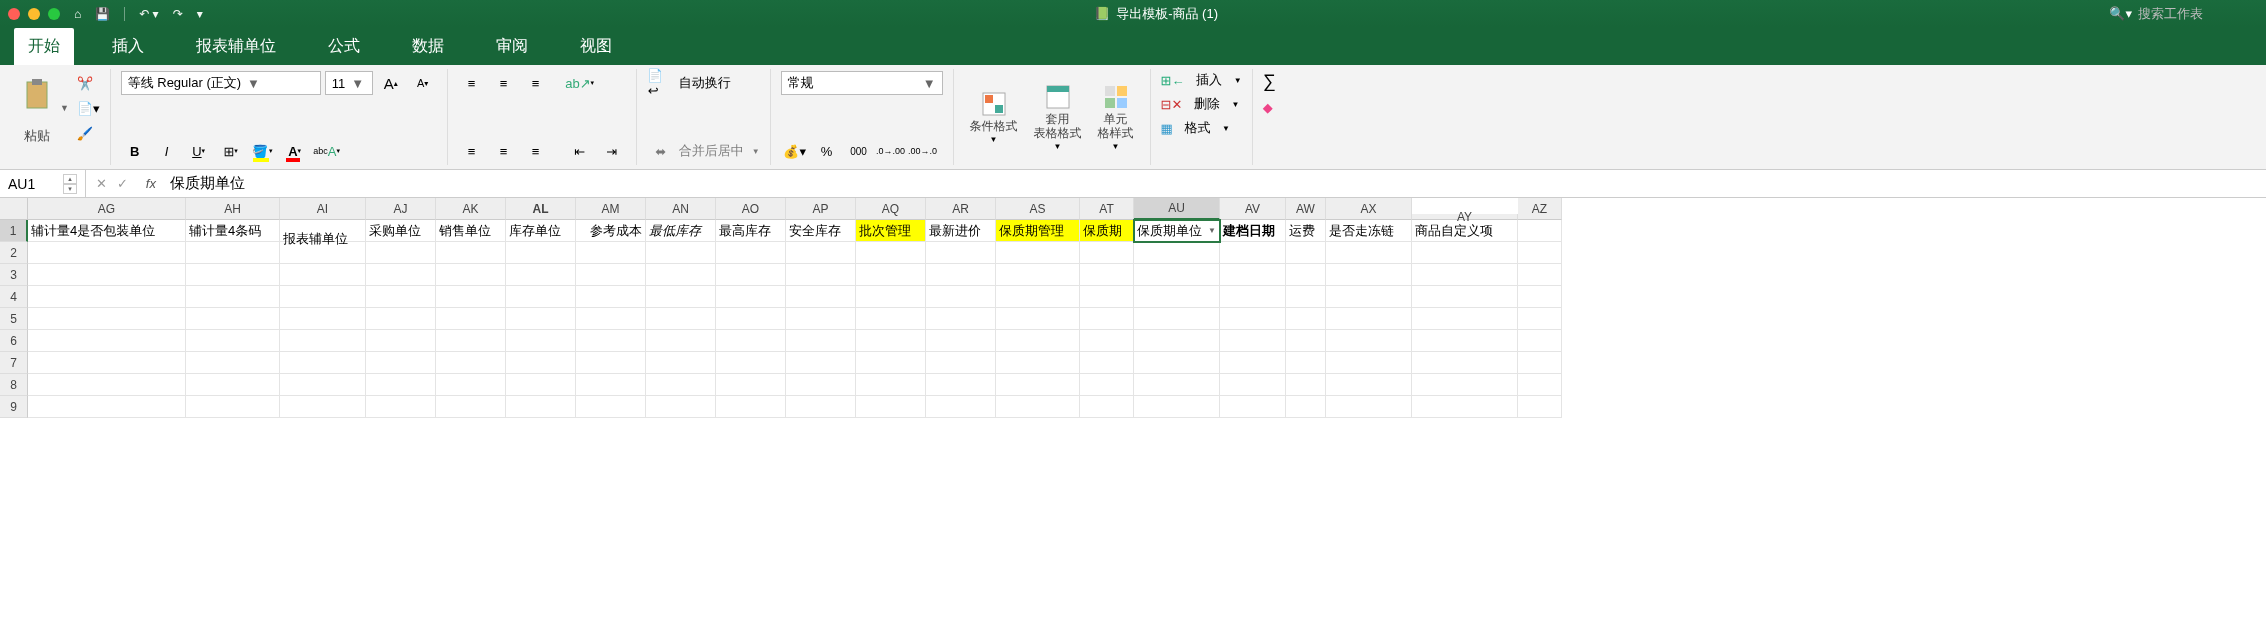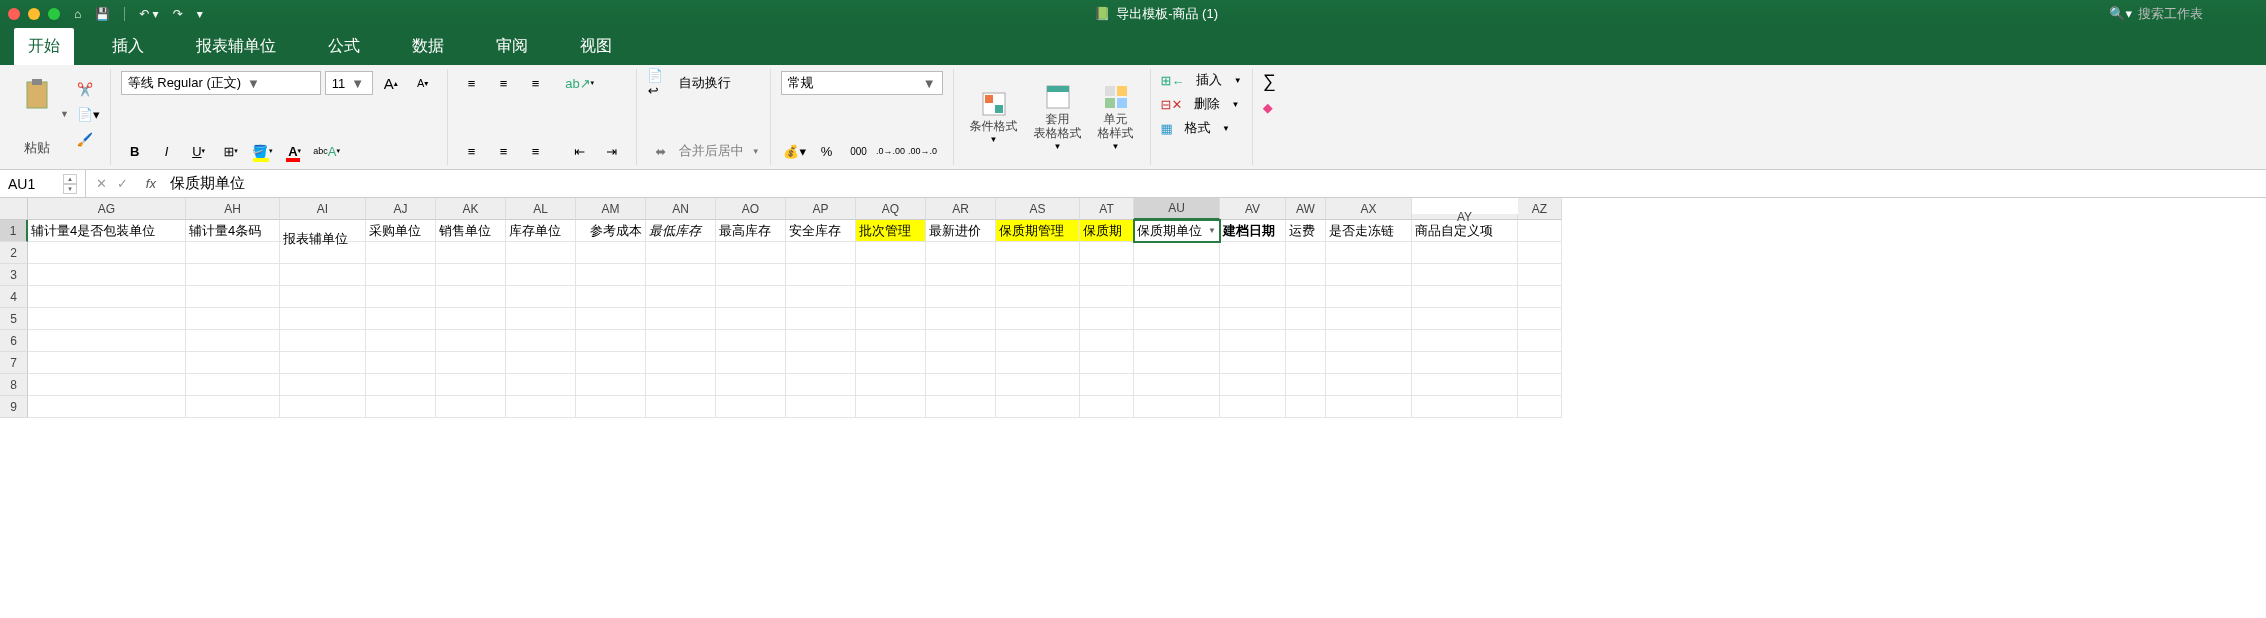--- a/index.html
+++ b/index.html
@@ -17,21 +17,21 @@
 .search-input::placeholder { color: #bbb; }
 
 .tabs { height: 38px; background: #176538; display: flex; align-items: flex-end; padding-left: 14px; gap: 24px; }
 .tab { color: #fff; font-size: 16px; padding: 8px 14px; cursor: pointer; }
 .tab.active { background: #fff; color: #176538; border-radius: 2px 2px 0 0; }
 
 .ribbon { height: 105px; background: #f3f3f3; border-bottom: 1px solid #ccc; display: flex; padding: 4px 8px; }
 .group { display: flex; flex-direction: column; justify-content: space-between; border-right: 1px solid #ddd; padding: 2px 10px; }
 .group:last-child { border-right: none; }
 .row { display: flex; align-items: center; gap: 4px; }
-.col { display: flex; flex-direction: column; gap: 20px; }
+.col { display: flex; flex-direction: column; gap: 8px; }
 .btn-big { width: 38px; height: 48px; display: flex; align-items: center; justify-content: center; }
 .label { text-align: center; font-size: 13px; color: #444; }
 .combo { background: #fff; border: 1px solid #bbb; height: 24px; display: flex; align-items: center; padding: 0 6px; font-size: 13px; }
 .combo .arr { margin-left: 6px; color: #666; }
 .iconbtn { width: 28px; height: 24px; display: flex; align-items: center; justify-content: center; border: 1px solid transparent; }
 
 .formulabar { height: 28px; border-bottom: 1px solid #ccc; display: flex; align-items: center; background: #fff; }
 .namebox { width: 86px; border-right: 1px solid #ccc; padding: 0 8px; display: flex; align-items: center; justify-content: space-between; height: 100%; font-size: 14px; }
 .fb-btns { display: flex; gap: 10px; padding: 0 10px; color: #999; }
 .fx { font-style: italic; color: #555; padding: 0 8px; }
@@ -305,21 +305,21 @@
         <div class="rowhdr">9</div>
       </div>
   </div>
   <div class="grid">
     <div class="colhdrs" id="colhdrs">
         <div class="colhdr" style="width: 158px;">AG</div>
         <div class="colhdr" style="width: 94px;">AH</div>
         <div class="colhdr" style="width: 86px;">AI</div>
         <div class="colhdr" style="width: 70px;">AJ</div>
         <div class="colhdr" style="width: 70px;">AK</div>
-        <div class="colhdr" style="width: 70px;">AL</div>
+        <div class="colhdr" style="width: 70px; font-weight: bold;">AL</div>
         <div class="colhdr" style="width: 70px;">AM</div>
         <div class="colhdr" style="width: 70px;">AN</div>
         <div class="colhdr" style="width: 70px;">AO</div>
         <div class="colhdr" style="width: 70px;">AP</div>
         <div class="colhdr" style="width: 70px;">AQ</div>
         <div class="colhdr" style="width: 70px;">AR</div>
         <div class="colhdr" style="width: 84px;">AS</div>
         <div class="colhdr" style="width: 54px;">AT</div>
         <div class="colhdr sel" style="width: 86px;">AU</div>
         <div class="colhdr" style="width: 66px;">AV</div>

